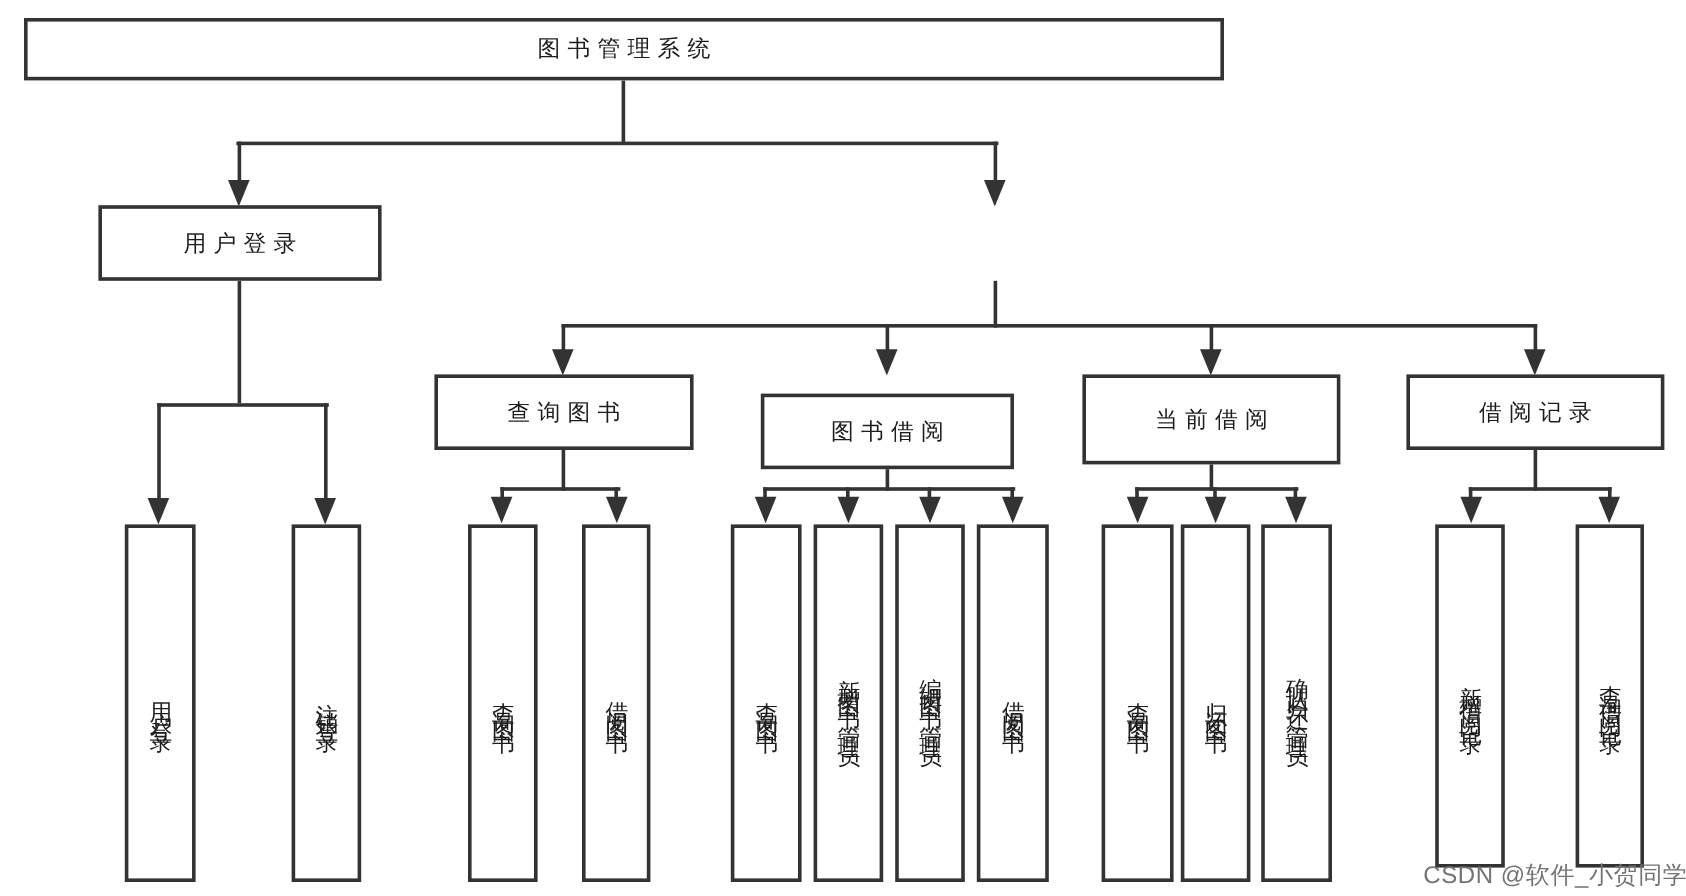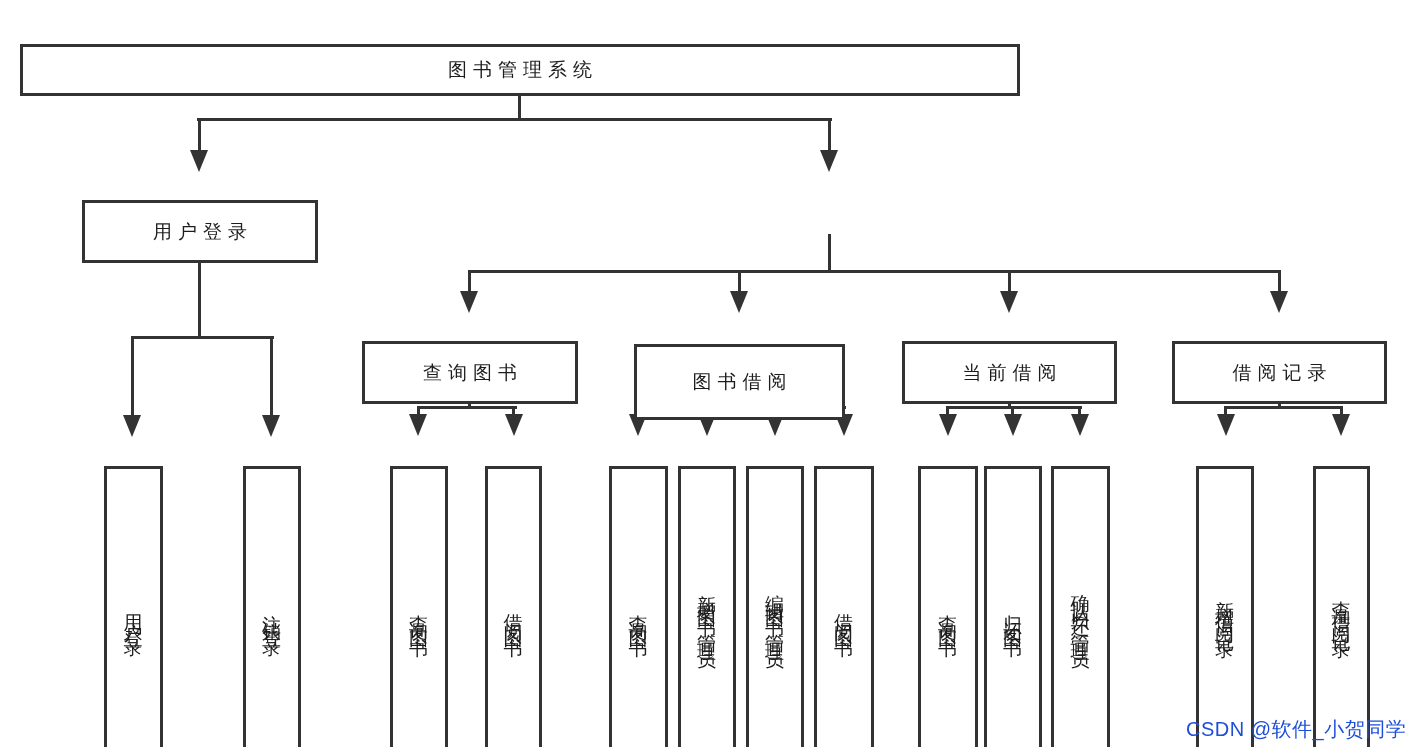--- a/index.html
+++ b/index.html
@@ -18,21 +18,20 @@
   .box {
     position: absolute;
     box-sizing: border-box;
     background: #ffffff;
     border: 3px solid #333333;
     display: flex;
     align-items: center;
     justify-content: center;
     color: #1d1d1d;
     z-index: 2;
-    margin-top: 29px;
   }
   .h-label {
     font-size: 19px;
     letter-spacing: 6px;
     text-indent: 6px;
     white-space: nowrap;
     color: #1d1d1d;
   }
   .v-label {
     writing-mode: vertical-rl;
@@ -56,45 +55,45 @@
     border-top: 22px solid #333333;
     z-index: 1;
   }
   .watermark {
     position: absolute;
     left: 1186px;
     top: 716px;
     width: 219px;
     font-size: 20px;
     letter-spacing: 0.5px;
-    color: #1d4ed8;
+    color: #737373;
     white-space: nowrap;
     z-index: 5;
   }
 </style>
 </head>
 <body>
 
 <div class="stage">
 
   <div class="box" style="left:20px;top:15px;width:1000px;height:52px">
     <span class="h-label">图书管理系统</span>
   </div>
 
   <div class="box" style="left:82px;top:171px;width:236px;height:63px">
     <span class="h-label">用户登录</span>
   </div>
 
   <div class="box" style="left:362px;top:312px;width:216px;height:63px">
     <span class="h-label">查询图书</span>
   </div>
-  <div class="box" style="left:634px;top:315px;width:211px;height:76px">
+  <div class="box" style="left:634px;top:328px;width:211px;height:63px">
     <span class="h-label">图书借阅</span>
   </div>
-  <div class="box" style="left:902px;top:312px;width:215px;height:63px">
+  <div class="box" style="left:902px;top:312px;width:215px;height:75px">
     <span class="h-label">当前借阅</span>
   </div>
   <div class="box" style="left:1172px;top:312px;width:215px;height:63px">
     <span class="h-label">借阅记录</span>
   </div>
 
   <div class="box" style="left:104px;top:437px;width:59px;height:298px">
     <span class="v-label">用户登录</span>
   </div>
   <div class="box" style="left:243px;top:437px;width:58px;height:298px">

